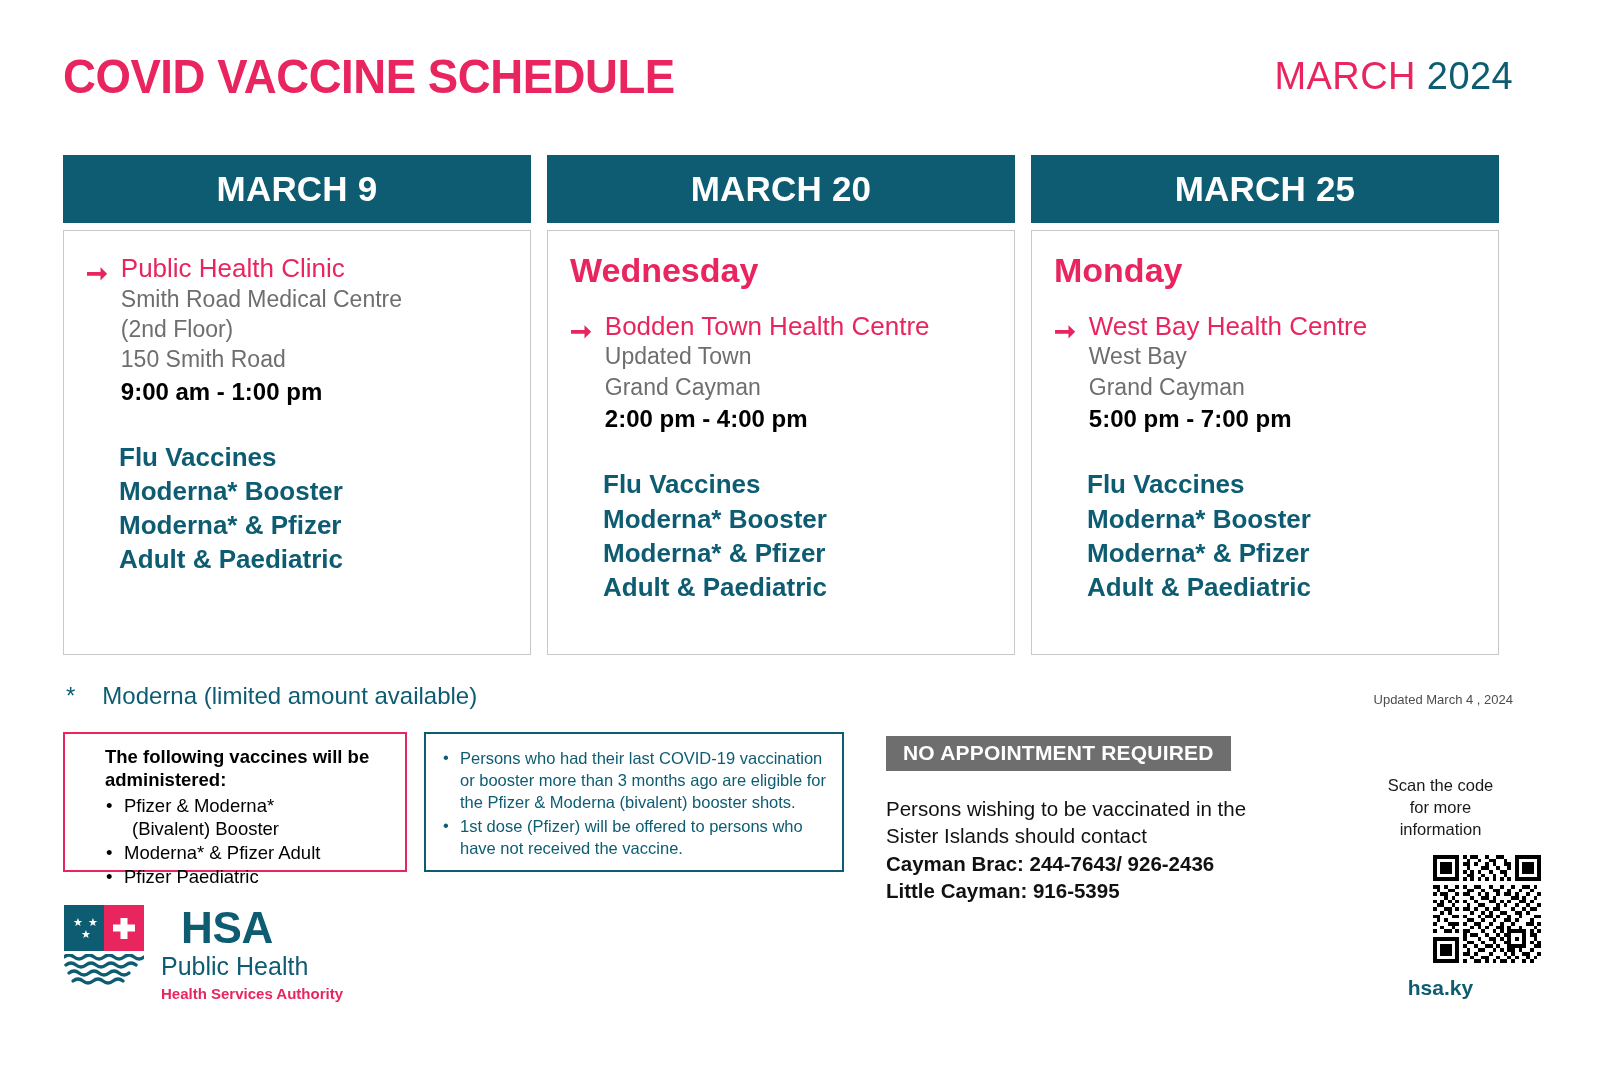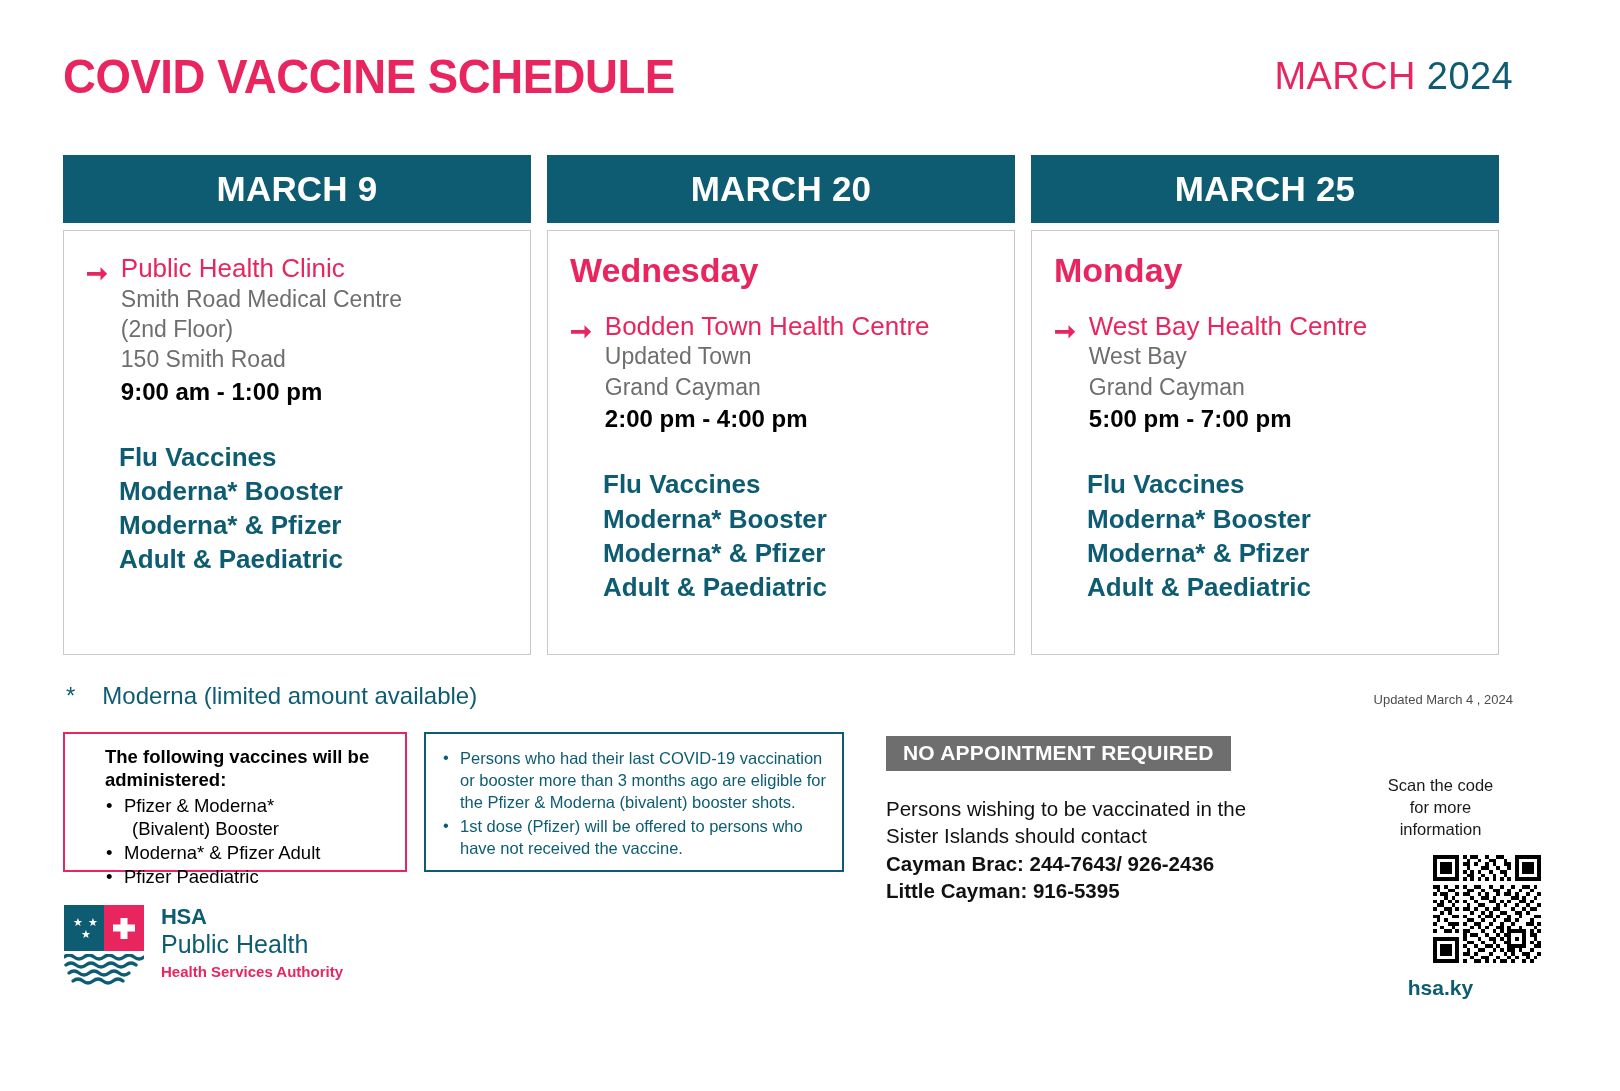--- a/index.html
+++ b/index.html
@@ -139,21 +139,21 @@
   .crest-l{width:50%;background:var(--teal);position:relative;}
   .crest-r{width:50%;background:var(--pink);position:relative;}
   .star{position:absolute;color:#fff;font-size:11px;line-height:1;}
   .s1{left:9px;top:12px;}
   .s2{left:24px;top:12px;}
   .s3{left:17px;top:24px;}
   .cross-v{position:absolute;left:50%;top:13px;width:7px;height:21px;background:#fff;transform:translateX(-50%);}
   .cross-h{position:absolute;top:50%;left:9px;width:22px;height:7px;background:#fff;transform:translateY(-50%);}
   .waves{margin-top:3px;}
   .logo-text{padding-top:1px;}
-  .logo-hsa{font-size:22px;font-weight:bold;color:var(--teal);line-height:1.0;letter-spacing:-0.3px;}
+  .logo-hsa{font-size:44px;font-weight:bold;color:var(--teal);line-height:1.0;letter-spacing:-0.3px;margin-left:20px;}
   .logo-ph{font-size:25px;color:var(--teal);line-height:1.18;margin-top:2px;}
   .logo-hsaa{font-size:15px;font-weight:bold;color:var(--pink);line-height:1.2;margin-top:3px;}
 </style>
 </head>
 <body>
 
 <div class="page">
 
   <div class="header">
     <div class="title">COVID VACCINE SCHEDULE</div>

